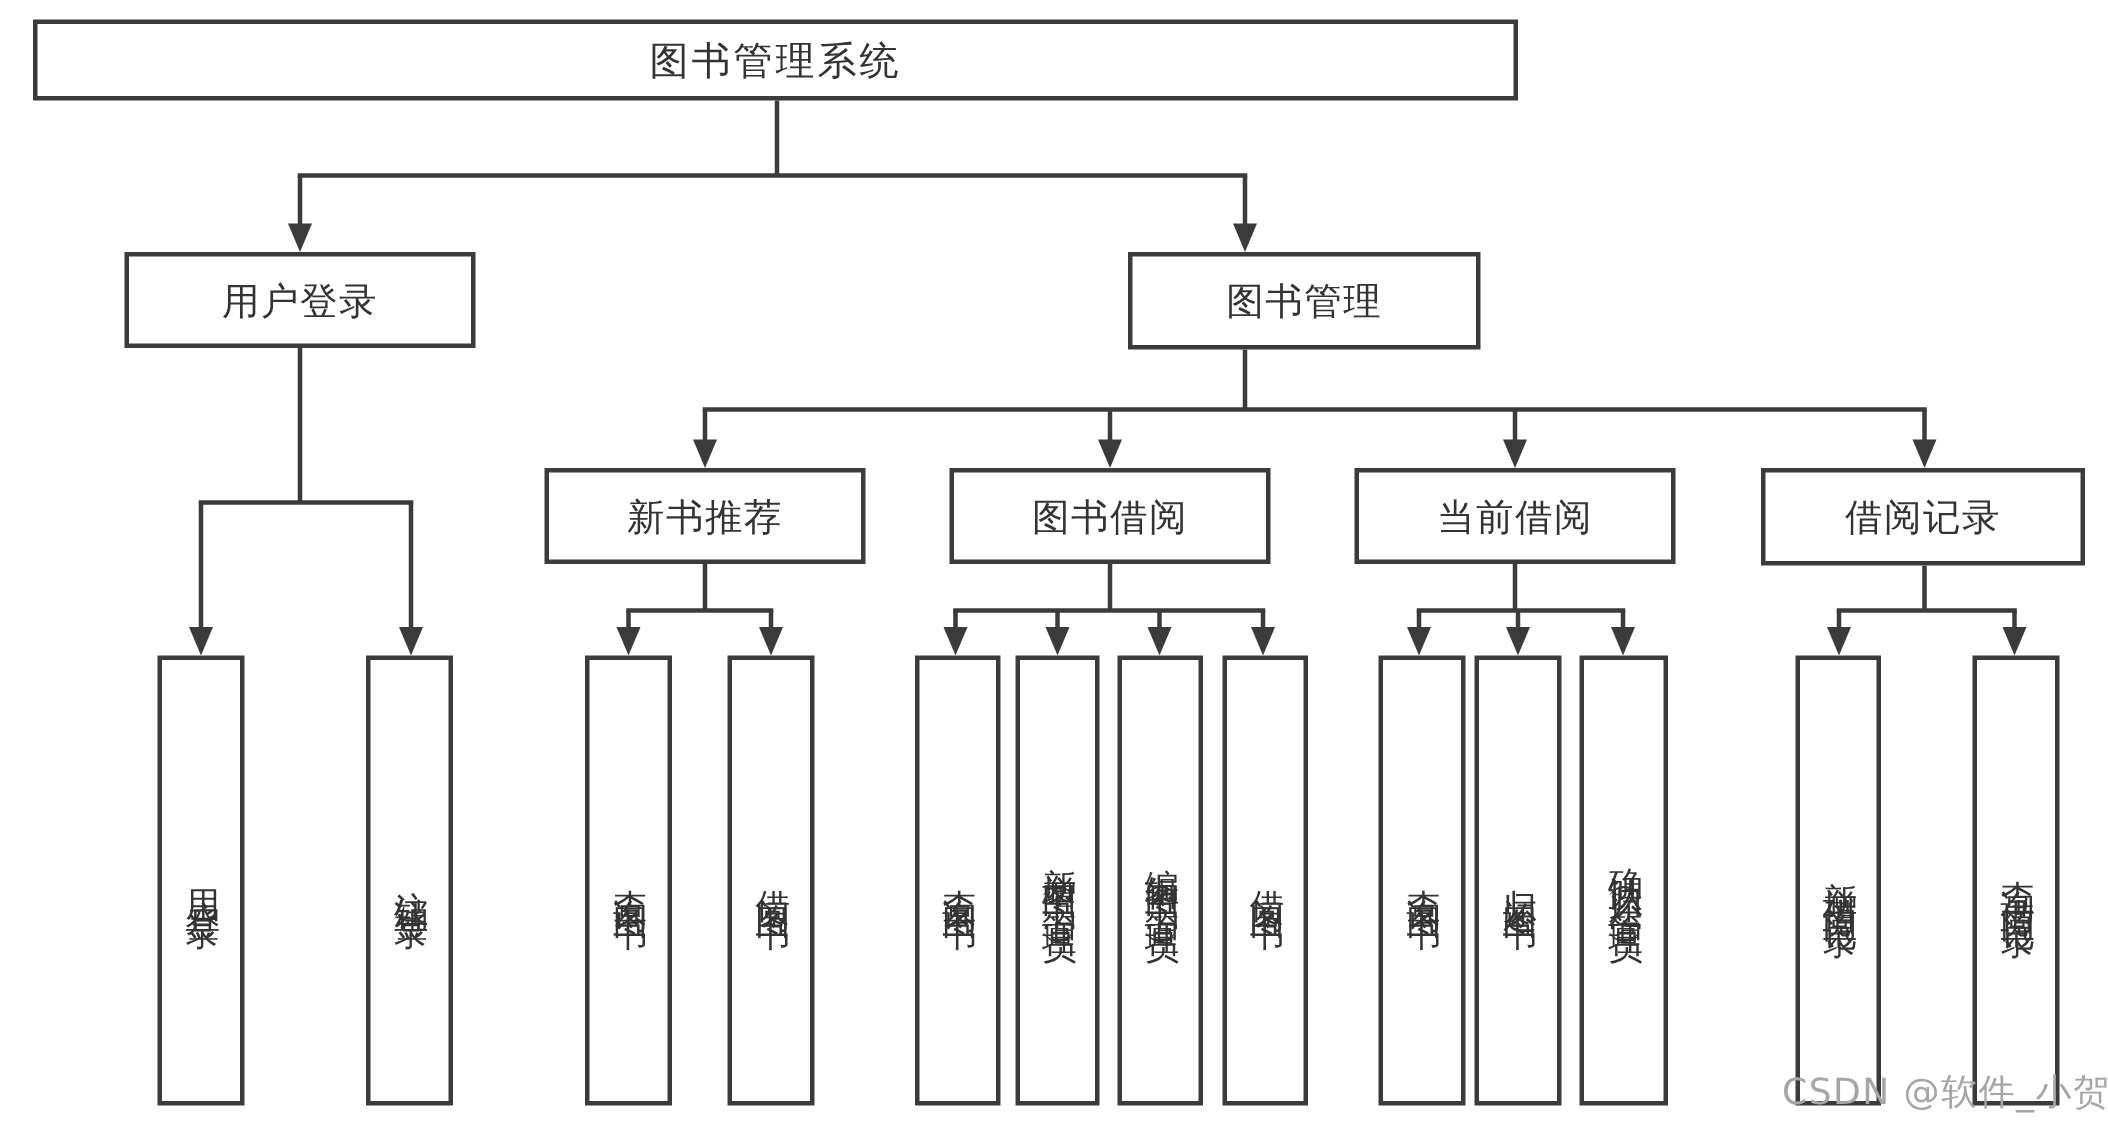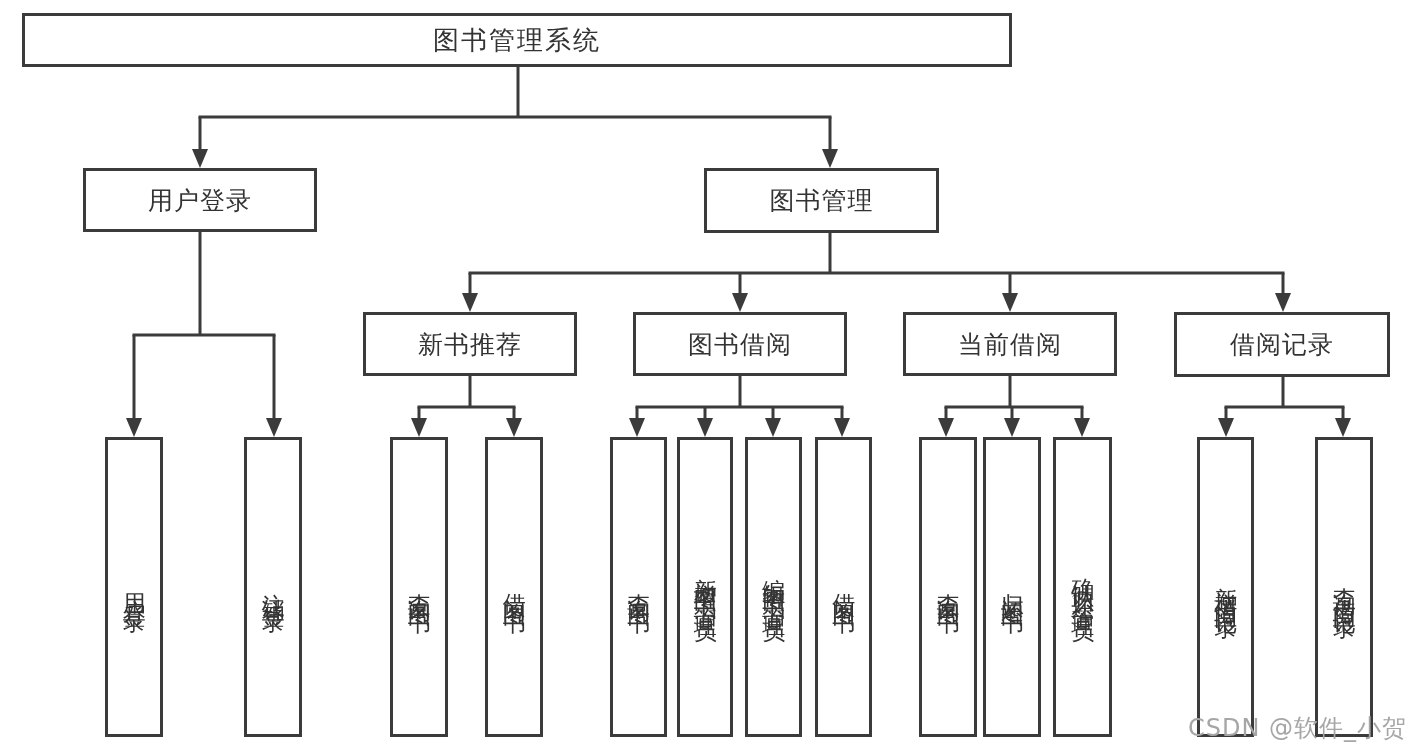--- a/index.html
+++ b/index.html
@@ -82,21 +82,21 @@
       <polygon points="1074,418 1090,418 1082,437" fill="#3b3b3b"></polygon>
       <line x1="1226" y1="407" x2="1226" y2="423" stroke="#3b3b3b" stroke-width="3"></line>
       <polygon points="1218,418 1234,418 1226,437" fill="#3b3b3b"></polygon>
       <line x1="1343" y1="407" x2="1343" y2="423" stroke="#3b3b3b" stroke-width="3"></line>
       <polygon points="1335,418 1351,418 1343,437" fill="#3b3b3b"></polygon>
     </svg>
 
   <div class="box hbox root-box" style="left:22px;top:13px;width:990px;height:54px;">图书管理系统</div>
 
   <div class="box hbox" style="left:83px;top:168px;width:234px;height:64px;">用户登录</div>
-  <div class="box hbox" style="left:704px;top:168px;width:235px;height:65px;">图书管理</div>
+  <div class="box hbox" style="left:752px;top:168px;width:235px;height:65px;">图书管理</div>
 
   <div class="box hbox" style="left:633px;top:312px;width:214px;height:64px;">图书借阅</div>
   <div class="box hbox" style="left:363px;top:312px;width:214px;height:64px;">新书推荐</div>
   <div class="box hbox" style="left:1174px;top:312px;width:216px;height:65px;">借阅记录</div>
   <div class="box hbox" style="left:903px;top:312px;width:214px;height:64px;">当前借阅</div>
 
   <div class="box vbox" style="left:105px;top:437px;width:58px;height:300px;">用户登录</div>
   <div class="box vbox" style="left:244px;top:437px;width:58px;height:300px;">注销登录</div>
 
   <div class="box vbox" style="left:390px;top:437px;width:58px;height:300px;">查询图书</div>

